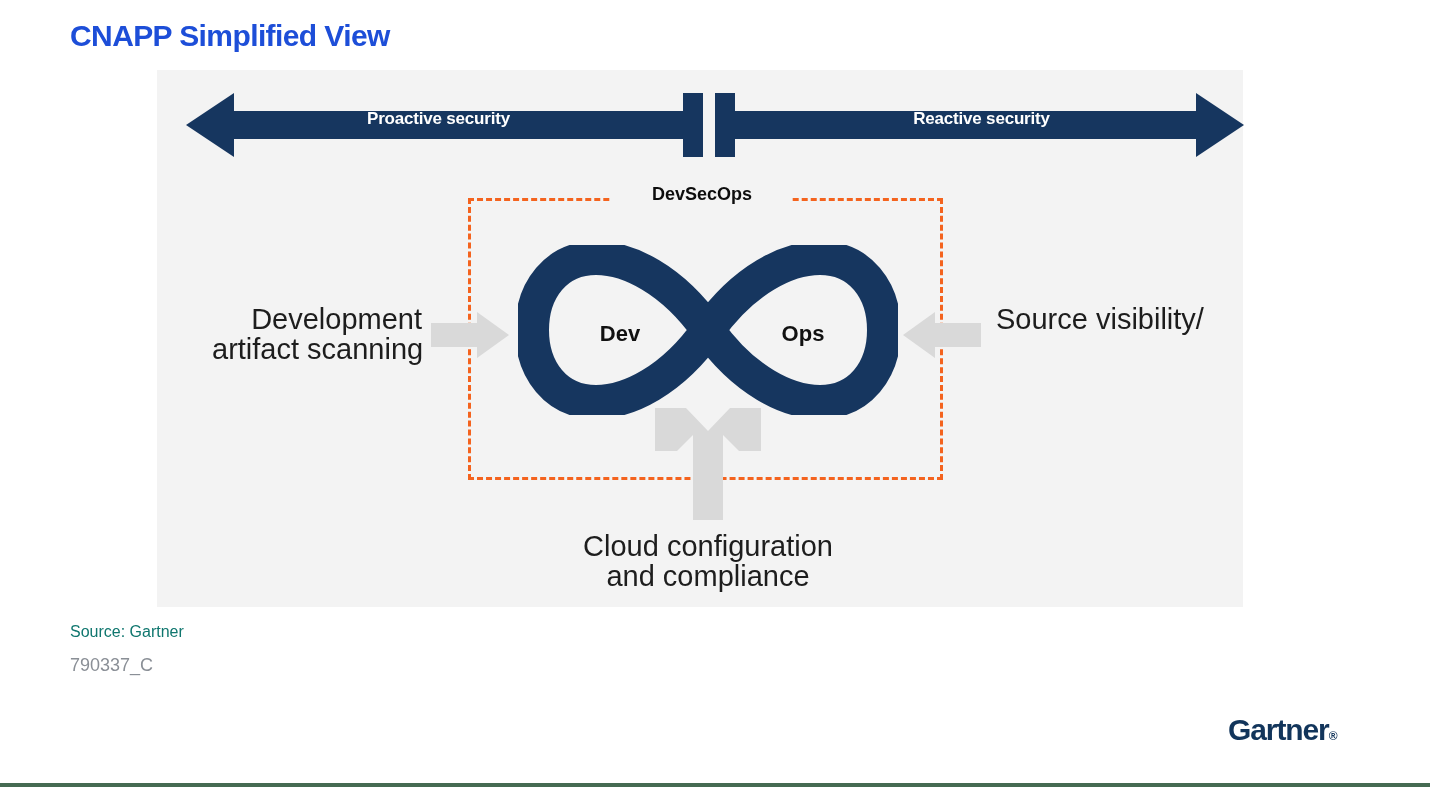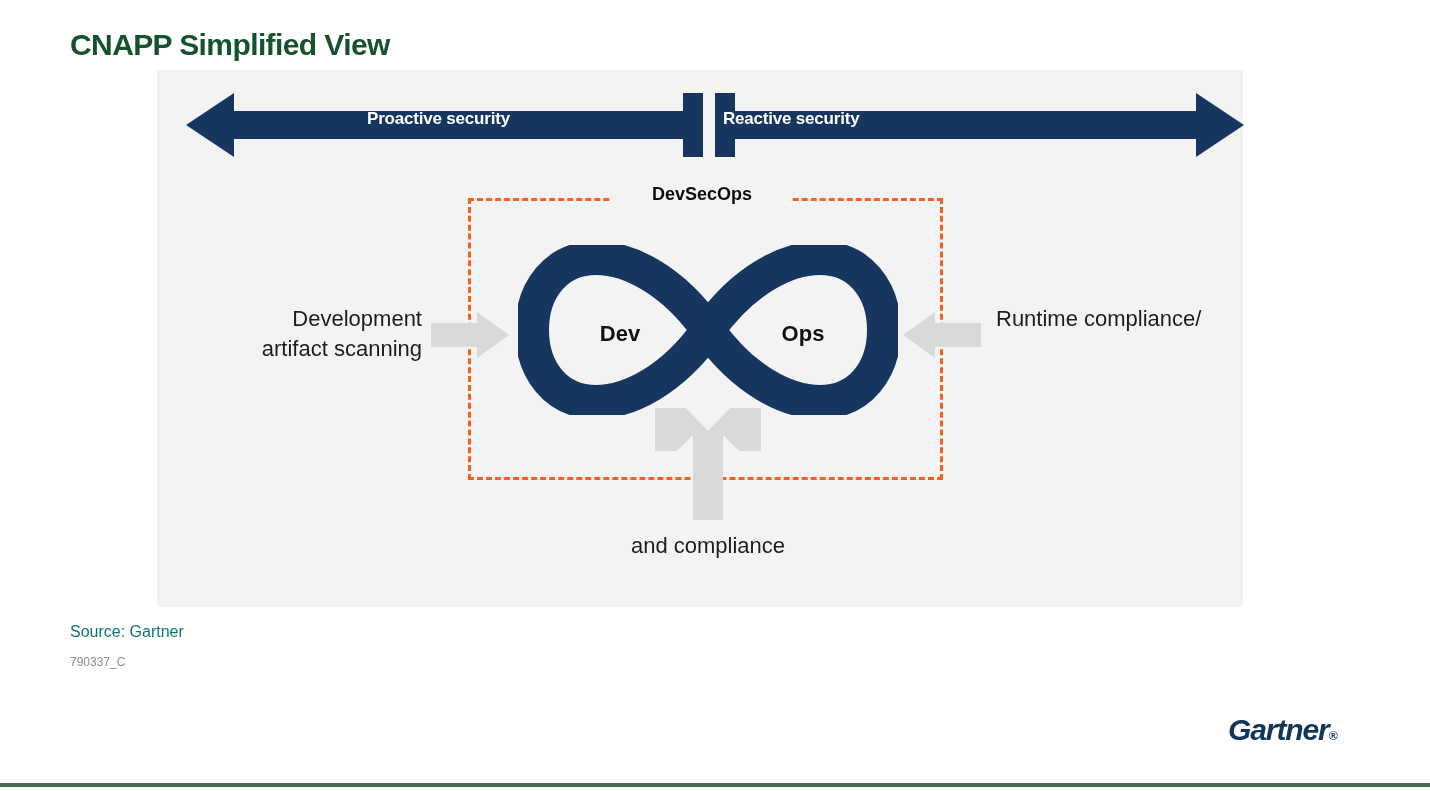--- a/index.html
+++ b/index.html
@@ -22,23 +22,22 @@
   }
 
   
   #page-title {
     position: absolute;
     left: 70px;
     top: 19px;
     font-size: 30px;
     font-weight: 700;
     letter-spacing: -0.6px;
-    color: #14532d;
-    white-space: nowrap;
-    margin-top: 9px;
+    color: #1d4ed8;
+    white-space: nowrap;
   }
 
   
   #diagram-panel {
     position: absolute;
     left: 157px;
     top: 70px;
     width: 1086px;
     height: 537px;
     background: #f3f3f3;
@@ -56,21 +55,21 @@
   .band-label {
     position: absolute;
     top: 109px;
     font-size: 17px;
     font-weight: 700;
     color: #ffffff;
     letter-spacing: -0.2px;
     white-space: nowrap;
   }
   #label-proactive { left: 186px; width: 505px; text-align: center; }
-  #label-reactive  { left: 723px; width: 517px; text-align: left; }
+  #label-reactive  { left: 723px; width: 517px; text-align: center; }
 
   
   #devsecops-box {
     position: absolute;
     left: 468px;
     top: 198px;
     width: 475px;
     height: 282px;
     border: 3px dashed #f4631e;
     box-sizing: border-box;
@@ -133,21 +132,21 @@
     position: absolute;
     left: 655px;
     top: 408px;
     width: 106px;
     height: 112px;
   }
 
   
   .caption {
     position: absolute;
-    font-size: 22px;
+    font-size: 29px;
     line-height: 30px;
     color: #1d1d1d;
     white-space: nowrap;
   }
   #caption-left {
     left: 212px;
     top: 304px;
     width: 210px;
     text-align: right;
   }
@@ -171,36 +170,35 @@
     left: 70px;
     top: 623px;
     font-size: 16px;
     color: #0f766e;
     white-space: nowrap;
   }
   #doc-id {
     position: absolute;
     left: 70px;
     top: 655px;
-    font-size: 12px;
+    font-size: 18px;
     color: #8a8f96;
     white-space: nowrap;
   }
 
   
   #gartner-logo {
     position: absolute;
     left: 1228px;
     top: 713px;
     font-size: 30px;
     font-weight: 700;
     letter-spacing: -1.1px;
     color: #12355b;
     white-space: nowrap;
-    font-style: italic;
   }
   #gartner-logo .tm {
     font-size: 12px;
     vertical-align: baseline;
     letter-spacing: 0;
   }
 
   
   #bottom-rule {
     position: absolute;
@@ -271,23 +269,24 @@
     <svg width="106" height="112" viewBox="0 0 106 112" xmlns="http://www.w3.org/2000/svg">
       <polygon fill="#d9d9d9" points="0,0 31,0 53,23 75,0 106,0 106,43 84,43 68,27 68,112 38,112 38,27 22,43 0,43"></polygon>
     </svg>
   </div>
 
   <div class="caption" id="caption-left">
     <span class="caption-line">Development</span>
     <span class="caption-line">artifact scanning</span>
   </div>
   <div class="caption" id="caption-right">
-    <span class="caption-line">Runtime compliance/</span>
+    <span class="caption-line">Source visibility/</span>
   </div>
   <div class="caption" id="caption-bottom">
+    <span class="caption-line">Cloud configuration</span>
     <span class="caption-line">and compliance</span>
   </div>
 
   <div id="source-note">Source: Gartner</div>
   <div id="doc-id">790337_C</div>
 
   <div id="gartner-logo">
     <span>Gartner</span><span class="tm">®</span>
   </div>
 

